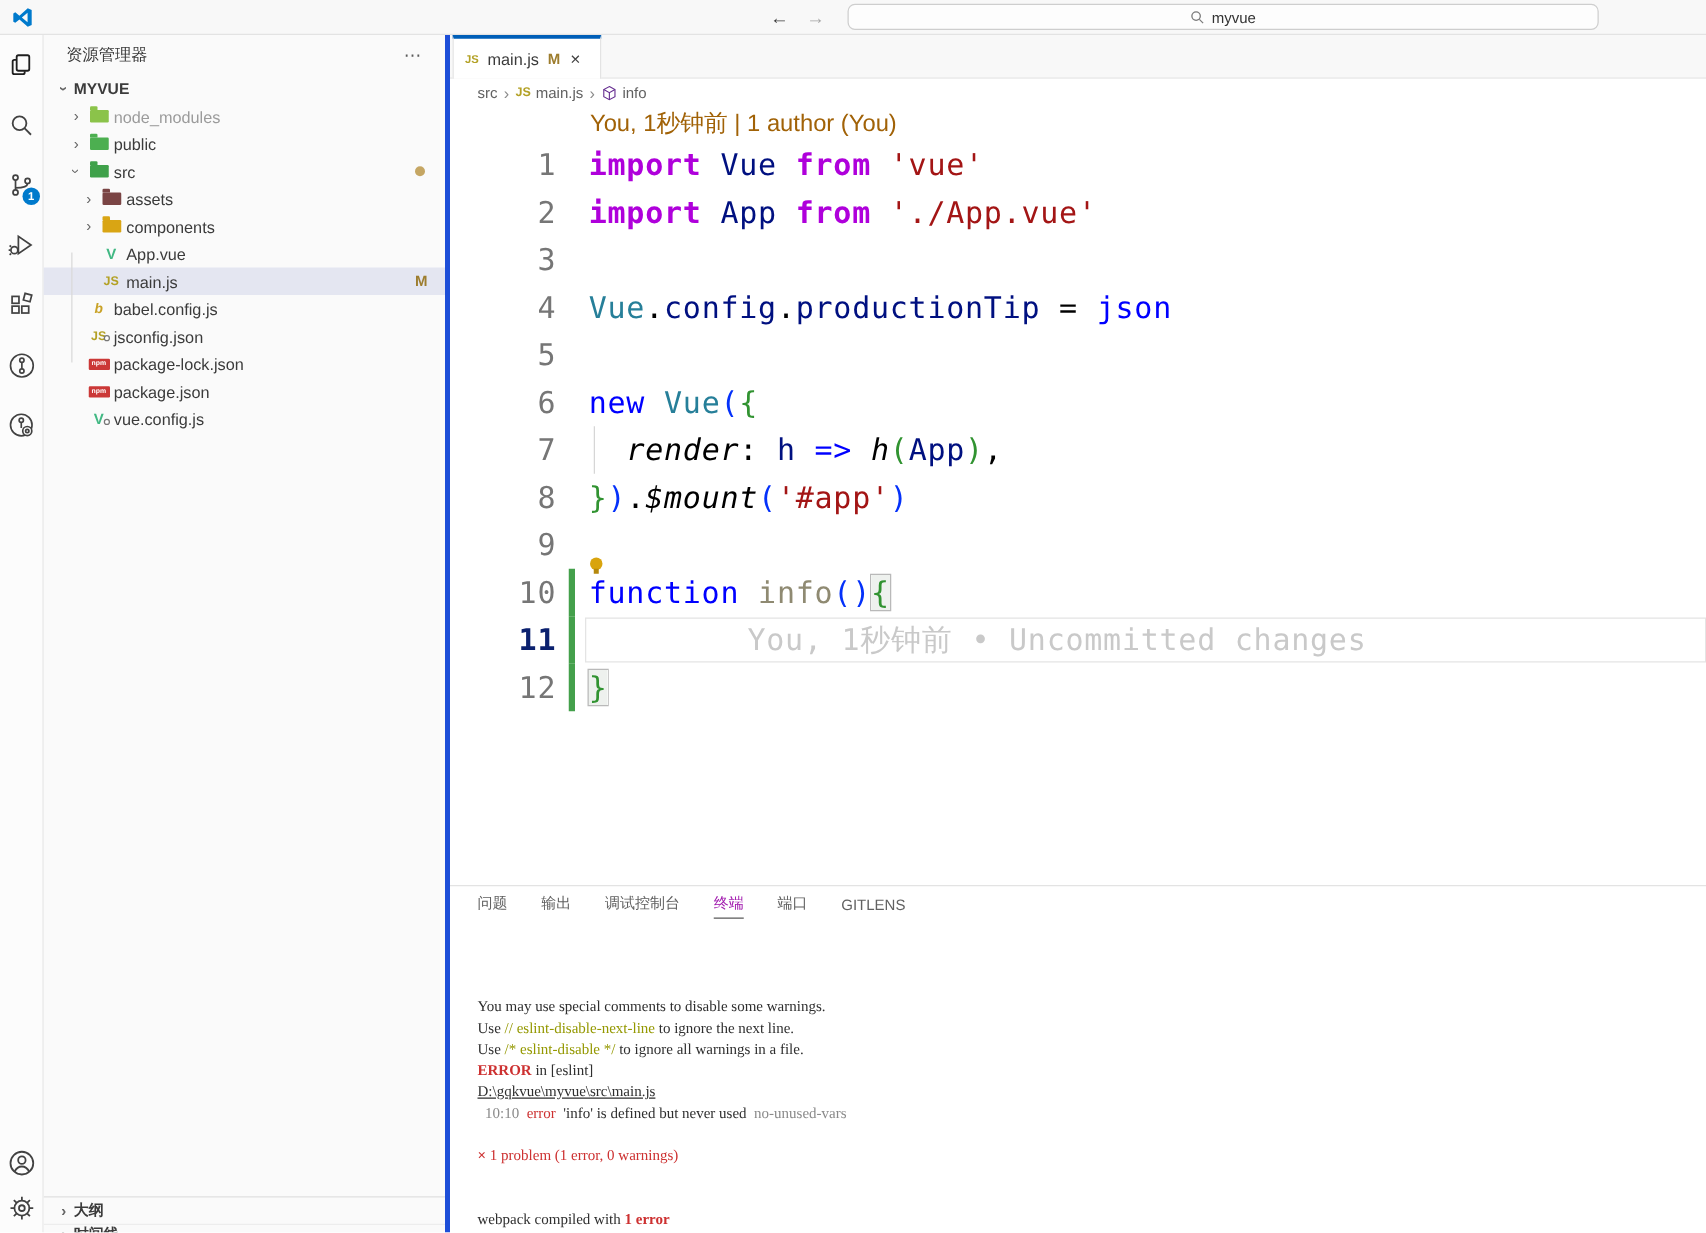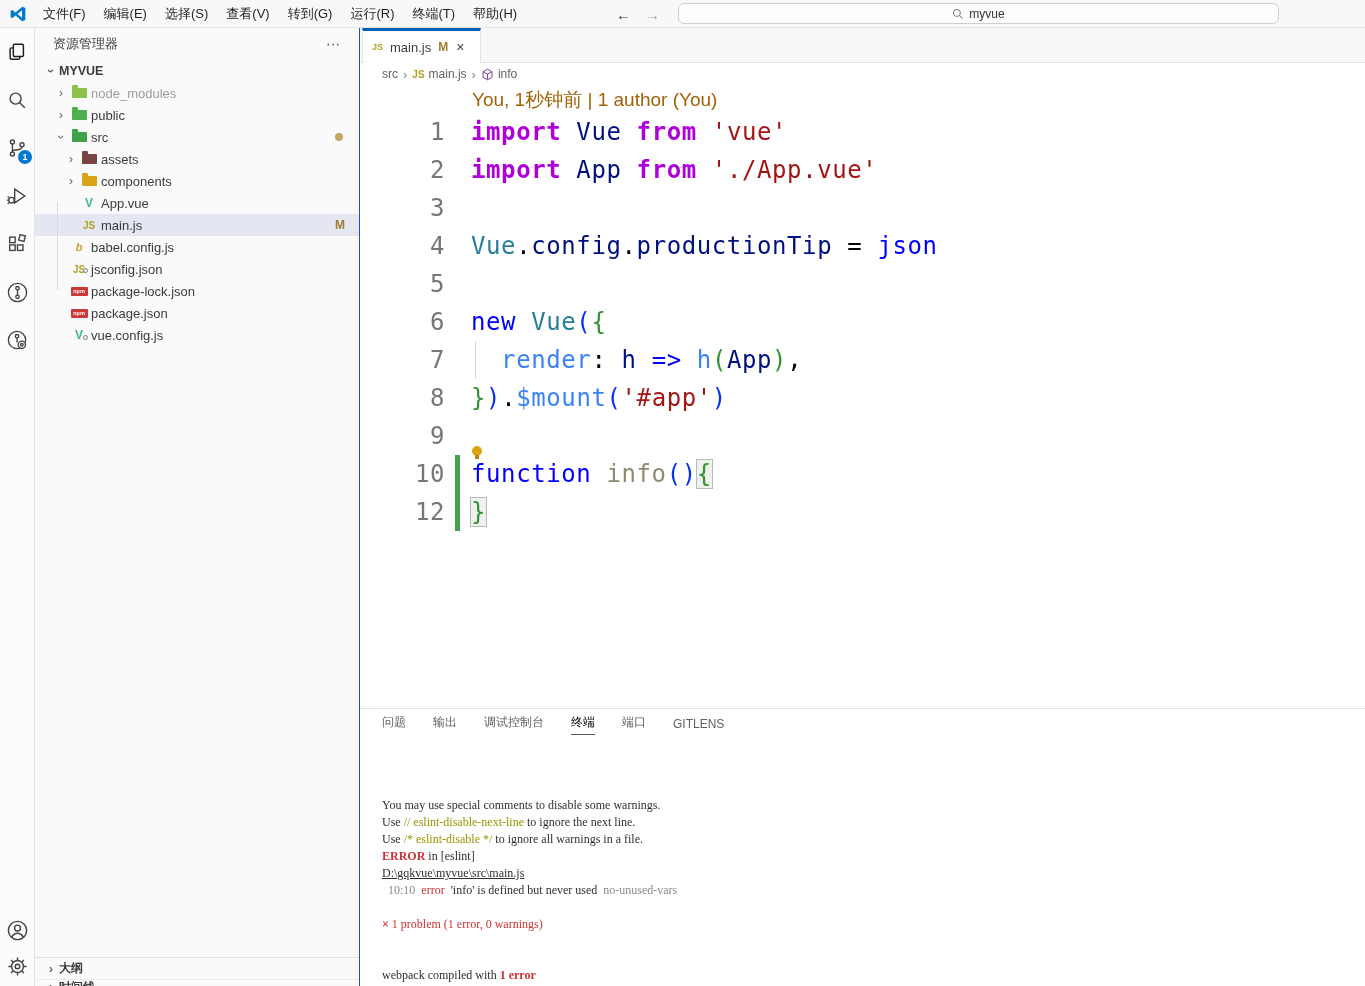--- a/index.html
+++ b/index.html
@@ -25,21 +25,21 @@
   
   .activitybar { width:35px; flex:none; background:#fcfcfc; border-right:1px solid #e3e3e3;
     display:flex; flex-direction:column; align-items:center; }
   .ab-item { height:48px; width:100%; display:flex; align-items:center; justify-content:center; position:relative; cursor:pointer; }
   .ab-bottom { margin-top:auto; padding-bottom:2px; width:100%; }
   .ab-bottom .ab-item { height:36px; }
   .scm-badge { position:absolute; right:2px; bottom:8px; width:14px; height:14px; border-radius:50%;
     background:#007acc; color:#fff; font-size:9px; font-weight:700; display:flex; align-items:center; justify-content:center; }
 
   
-  .sidebar { width:325px; flex:none; background:#fafafa; border-right:1px solid #1d4ed8;
+  .sidebar { width:325px; flex:none; background:#fafafa; border-right:4px solid #1d4ed8;
     position:relative; font-size:13px; color:#3b3b3b; }
   .sb-header { height:32px; display:flex; align-items:center; padding:0 18px; color:#3b3b3b; }
   .sb-actions { margin-left:auto; color:#5a5a5a; font-size:14px; letter-spacing:1px; cursor:pointer; }
   .ws-row { height:22px; display:flex; align-items:center; padding-left:8px; font-weight:700; font-size:12.5px; cursor:pointer; }
   .tree-row { height:22px; display:flex; align-items:center; position:relative; cursor:pointer; }
   .tree-row.selected { background:#e4e6f1; }
   .tree-row.muted .lbl { color:#9b9b9b; }
   .chev { width:16px; flex:none; text-align:center; color:#646464; font-size:12px; display:inline-block; }
   .chev.exp { transform:rotate(90deg); }
   .fi { width:20px; flex:none; display:flex; align-items:center; justify-content:center; position:relative; }
@@ -84,63 +84,53 @@
   .codelens { height:28px; line-height:30px; padding-left:112px; color:#a16207; font-size:19px;
     font-family:"Liberation Sans",sans-serif; }
   .code-line { height:38px; display:flex; align-items:center; position:relative;
     font-size:24px; letter-spacing:0.6px; white-space:pre; }
   .ln { width:85px; flex:none; text-align:right; color:#767676; }
   .ln.active { color:#0b216f; font-weight:700; }
   .gutter-space { width:26px; flex:none; height:100%; position:relative; }
   .changebar { position:absolute; left:10px; top:0; width:5px; height:100%; background:#44a04b; }
   .line-text { position:relative; z-index:1; }
   .tok-kp { color:#af00db;font-weight:bold; } .tok-kb { color:#0000ff; } .tok-v { color:#001080; }
-  .tok-cl { color:#267f99; } .tok-s { color:#a31515;text-align:center; } .tok-fn { color:#3b82f6; }
+  .tok-cl { color:#267f99; } .tok-s { color:#a31515;text-align:center; } .tok-fn { color:#000000;font-style:italic; }
   .tok-un { color:#8f8a72; } .tok-p { color:#000; } .tok-b1 { color:#0431fa; } .tok-b2 { color:#319331; }
   .tok-mb { background:#eef1ee; box-shadow:0 0 0 1px #b9b9b9; }
   .indent-guide { position:absolute; left:115px; top:0; bottom:0; width:1px; background:#d6d6d6; }
   .lightbulb-icon { position:absolute; left:112px; top:-9px; width:10px; height:10px;
     background:#d9a40e; border-radius:50%; }
   .lightbulb-icon::after { content:""; position:absolute; left:3px; top:9px; width:4px; height:4px; background:#b5880c; }
   .current-line-border { position:absolute; left:108px; right:0; top:1px; bottom:1px;
     border:1.5px solid #e4e4e4; }
   .inline-blame { position:absolute; left:238px; top:0; height:38px; line-height:38px;
     color:#c9c9c9; font-size:24px; letter-spacing:0.6px; }
 
   
   .panel { height:278px; flex:none; border-top:1px solid #e3e3e3; background:#fff; display:flex; flex-direction:column; }
   .panel-tabs { height:32px; flex:none; display:flex; align-items:flex-end; padding:0 0 6px 22px; gap:27px;
     font-size:12px; color:#616161; }
   .panel-tab { padding-bottom:3px; border-bottom:1px solid transparent; cursor:pointer; white-space:nowrap; }
-  .panel-tab.active { color:#000000; border-bottom-color:#5a5a5a; }
+  .panel-tab.active { color:#a21caf; border-bottom-color:#5a5a5a; }
   .terminal { flex:1; padding:56px 0 0 22px; font-family:Liberation Serif, serif;
     font-size:12px; line-height:17px; color:#2f2f2f; white-space:pre; }
   .tl-t { color:#2f2f2f; } .tl-y { color:#949800; } .tl-r { color:#cd3131; }
   .tl-rb { color:#cd3131; font-weight:700; } .tl-g { color:#8a8a8a; }
   .tl-u { color:#2f2f2f; text-decoration:underline; }
 
   svg.oicon { display:block; }
 </style>
 </head>
 <body>
 
 <div class="titlebar">
   <svg class="vsc-logo" viewBox="0 0 24 24">
     <path fill="#007acc" d="M17.6 2.2 8.7 10 4.3 6.5 2.2 7.6v8.8l2.1 1.1L8.7 14l8.9 7.8 4.2-1.9V4.1zM17.4 7v10L11.3 12z"></path>
   </svg>
-  <div class="menus" id="menus">
-      <span class="menu-item">文件(F)</span>
-      <span class="menu-item">编辑(E)</span>
-      <span class="menu-item">选择(S)</span>
-      <span class="menu-item">查看(V)</span>
-      <span class="menu-item">转到(G)</span>
-      <span class="menu-item">运行(R)</span>
-      <span class="menu-item">终端(T)</span>
-      <span class="menu-item">帮助(H)</span>
-    </div>
   <div class="nav-arrows">
     <span class="arr-back">←</span>
     <span class="arr-fwd">→</span>
   </div>
   <div class="searchbox">
     <svg width="12" height="12" viewBox="0 0 16 16" fill="none" stroke="#7a7a7a" stroke-width="1.4">
       <circle cx="6.5" cy="6.5" r="4.5"></circle>
         <path d="M10 10l4 4"></path>
     </svg>
     <span>myvue</span>
@@ -369,20 +359,21 @@
           <div class="code-line"><span class="ln">1</span><span class="gutter-space"></span><span class="line-text"><span class="tok-kp">import </span><span class="tok-v">Vue</span><span class="tok-p"> </span><span class="tok-kp">from</span><span class="tok-p"> </span><span class="tok-s">'vue'</span></span></div>
           <div class="code-line"><span class="ln">2</span><span class="gutter-space"></span><span class="line-text"><span class="tok-kp">import </span><span class="tok-v">App</span><span class="tok-p"> </span><span class="tok-kp">from</span><span class="tok-p"> </span><span class="tok-s">'./App.vue'</span></span></div>
           <div class="code-line"><span class="ln">3</span><span class="gutter-space"></span><span class="line-text"></span></div>
           <div class="code-line"><span class="ln">4</span><span class="gutter-space"></span><span class="line-text"><span class="tok-cl">Vue</span><span class="tok-p">.</span><span class="tok-v">config</span><span class="tok-p">.</span><span class="tok-v">productionTip</span><span class="tok-p"> = </span><span class="tok-kb">json</span></span></div>
           <div class="code-line"><span class="ln">5</span><span class="gutter-space"></span><span class="line-text"></span></div>
           <div class="code-line"><span class="ln">6</span><span class="gutter-space"></span><span class="line-text"><span class="tok-kb">new </span><span class="tok-cl">Vue</span><span class="tok-b1">(</span><span class="tok-b2">{</span></span></div>
           <div class="code-line"><span class="ln">7</span><span class="gutter-space"></span><span class="line-text"><span class="tok-p">  </span><span class="tok-fn">render</span><span class="tok-p">: </span><span class="tok-v">h</span><span class="tok-p"> </span><span class="tok-kb">=&gt;</span><span class="tok-p"> </span><span class="tok-fn">h</span><span class="tok-b2">(</span><span class="tok-v">App</span><span class="tok-b2">)</span><span class="tok-p">,</span></span><span class="indent-guide"></span></div>
           <div class="code-line"><span class="ln">8</span><span class="gutter-space"></span><span class="line-text"><span class="tok-b2">}</span><span class="tok-b1">)</span><span class="tok-p">.</span><span class="tok-fn">$mount</span><span class="tok-b1">(</span><span class="tok-s">'#app'</span><span class="tok-b1">)</span></span></div>
           <div class="code-line"><span class="ln">9</span><span class="gutter-space"></span><span class="line-text"></span></div>
           <div class="code-line"><span class="ln">10</span><span class="gutter-space"><span class="changebar"></span></span><span class="line-text"><span class="tok-kb">function </span><span class="tok-un">info</span><span class="tok-b1">(</span><span class="tok-b1">)</span><span class="tok-b2 tok-mb">{</span></span><span class="lightbulb-icon"></span></div>
+          <div class="code-line"><span class="ln active">11</span><span class="gutter-space"><span class="changebar"></span></span><span class="line-text"></span><span class="current-line-border"></span><span class="inline-blame">You, 1秒钟前 • Uncommitted changes</span></div>
           <div class="code-line"><span class="ln">12</span><span class="gutter-space"><span class="changebar"></span></span><span class="line-text"><span class="tok-b2 tok-mb">}</span></span></div>
         </div>
     </div>
 
     <div class="panel">
       <div class="panel-tabs" id="panel-tabs">
           <span class="panel-tab">问题</span>
           <span class="panel-tab">输出</span>
           <span class="panel-tab">调试控制台</span>
           <span class="panel-tab active">终端</span>

